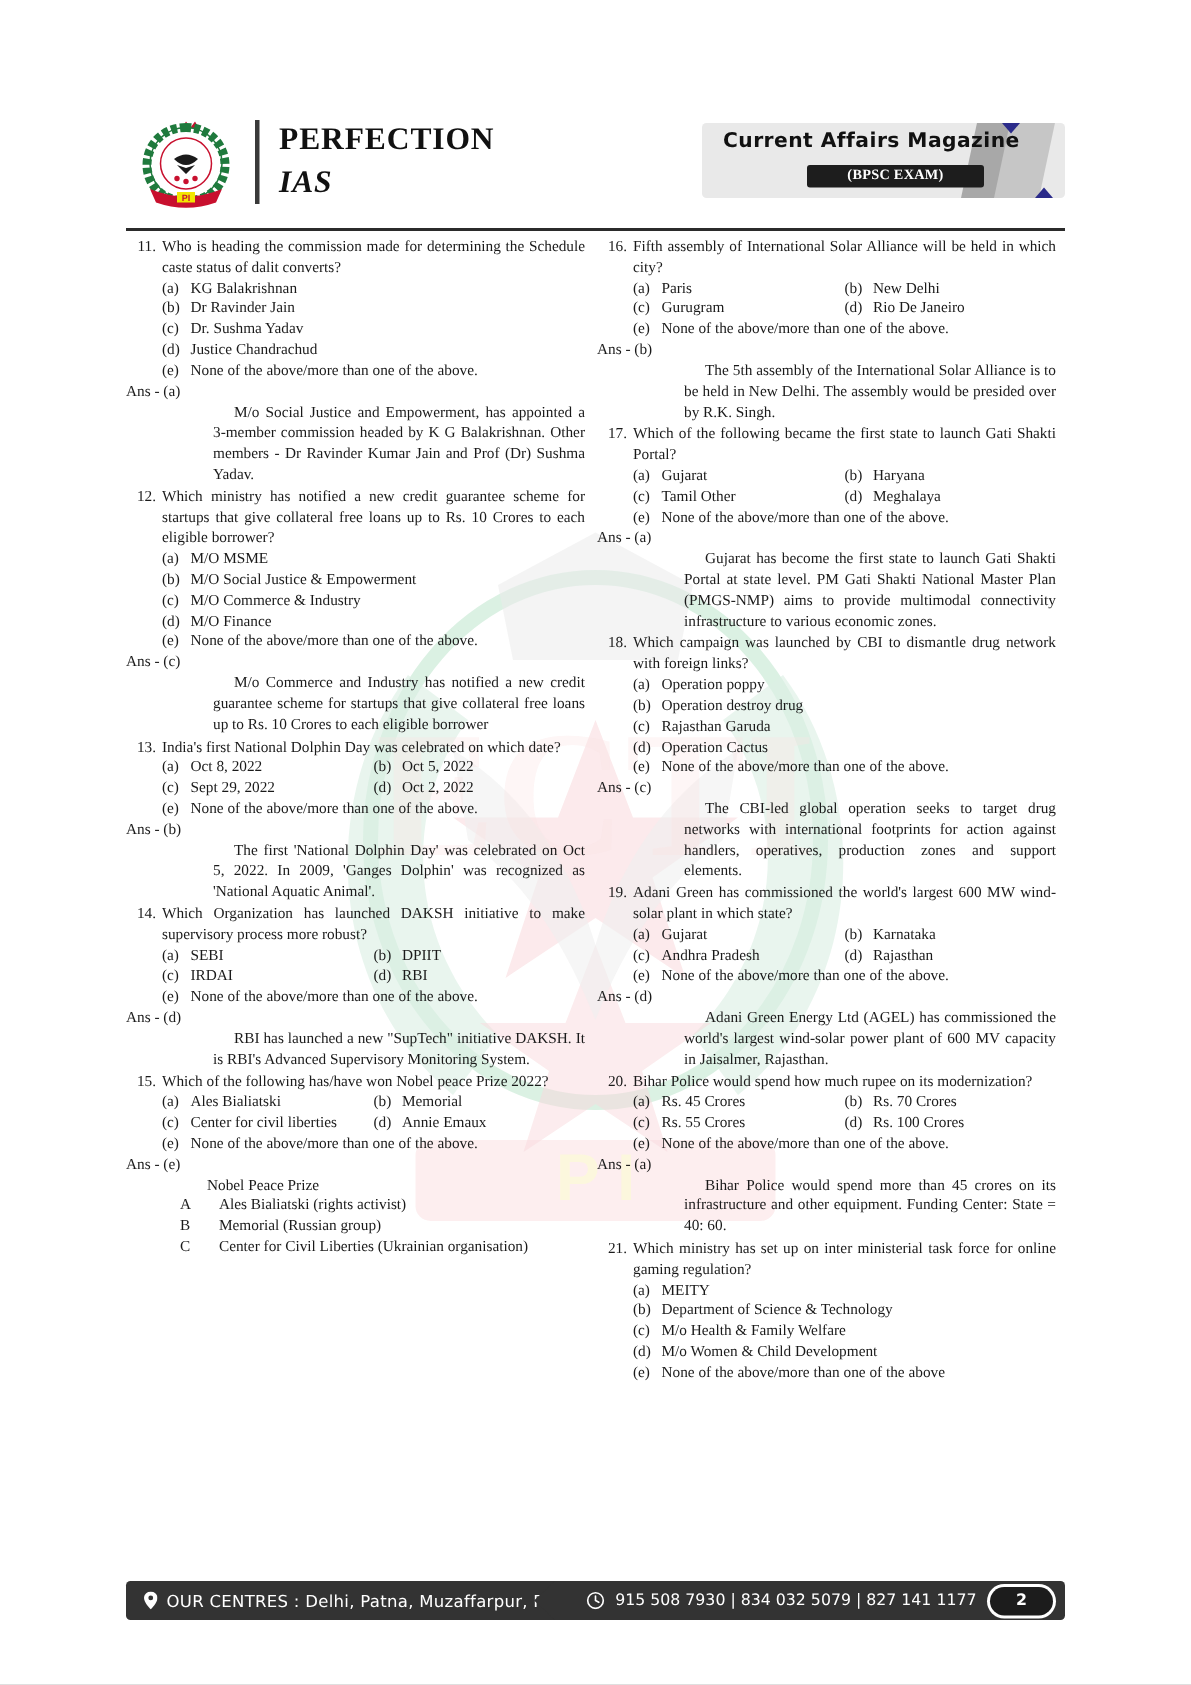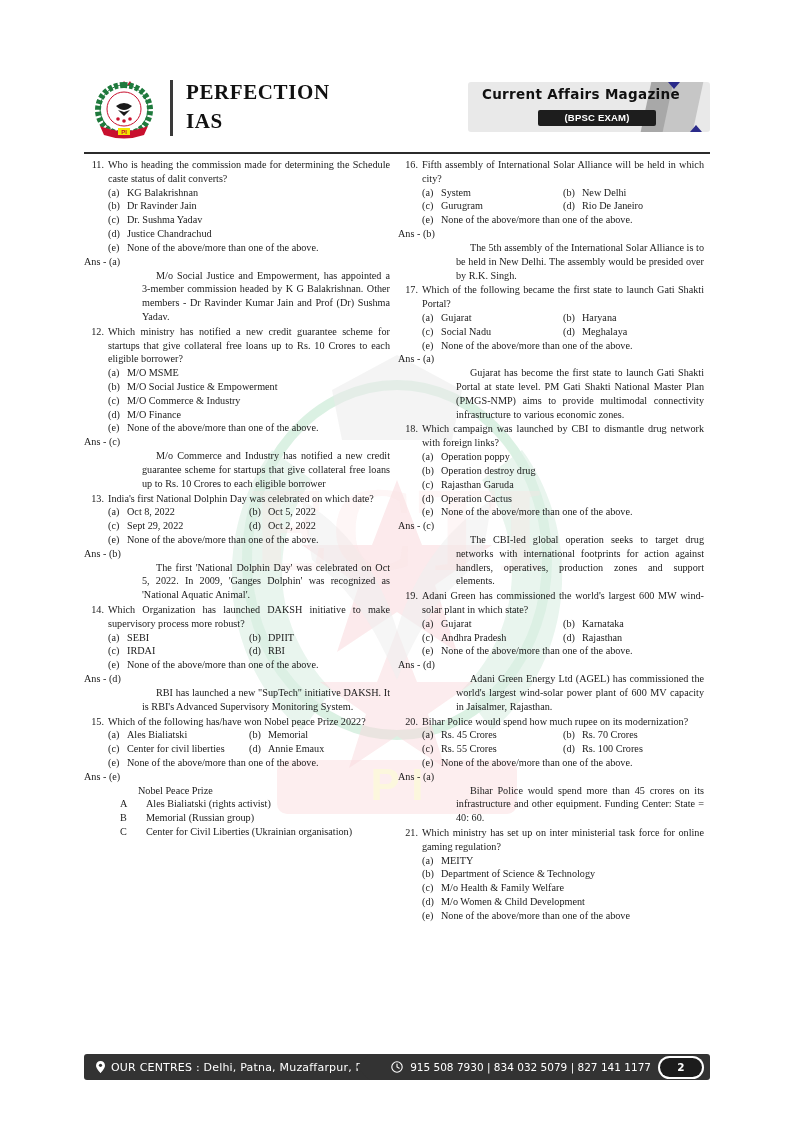--- a/index.html
+++ b/index.html
@@ -57,21 +57,21 @@
     line-height: 1.15;
   }
   .brand-line1, .brand-line2 {
     font-family: "Liberation Serif", serif;
     font-weight: bold;
     font-size: 21px;
     letter-spacing: 0.6px;
     color: #111;
     display: block;
   }
-  .brand-line2 { margin-top: 5px; }
+  .brand-line2 { margin-top: 5px; font-style: italic; }
 
   .banner {
     position: absolute;
     right: 0; top: 10px;
     width: 242px; height: 50px;
   }
   .banner-bg {
     position: absolute; inset: 0;
     background: #e9e9e9;
     border-radius: 3px;
@@ -111,21 +111,21 @@
     color: #111;
     letter-spacing: 0.3px;
   }
   .banner-sub {
     position: absolute;
     left: 70px; top: 28px;
     width: 118px;
     background: #1d1d1d;
     color: #fff;
     text-align: center;
-    font-family: Liberation Sans, sans-serif;
+    font-family: Liberation Serif, serif;
     font-size: 9.5px;
     font-weight: bold;
     padding: 2px 0 3px;
     border-radius: 2px;
     letter-spacing: 0.2px;
   }
   .header-rule {
     position: absolute;
     left: 84px; top: 152px;
     width: 626px; height: 2px;
@@ -530,21 +530,21 @@
     <div class="col" id="col-right">
         <div class="q">
           <div class="q-head">
             <span class="q-num">16.</span>
             <span class="q-text">Fifth assembly of International Solar Alliance will be held in which city?</span>
           </div>
           <div class="opts">
             <div class="opt-row">
               <span class="opt opt-half">
                 <span class="opt-key">(a)</span>
-                <span class="opt-val">System</span>
+                <span class="opt-val">Paris</span>
               </span>
               <span class="opt opt-half">
                 <span class="opt-key">(b)</span>
                 <span class="opt-val">New Delhi</span>
               </span>
             </div>
             <div class="opt-row">
               <span class="opt opt-half">
                 <span class="opt-key">(c)</span>
                 <span class="opt-val">Gurugram</span>
@@ -574,21 +574,21 @@
                 <span class="opt-val">Gujarat</span>
               </span>
               <span class="opt opt-half">
                 <span class="opt-key">(b)</span>
                 <span class="opt-val">Haryana</span>
               </span>
             </div>
             <div class="opt-row">
               <span class="opt opt-half">
                 <span class="opt-key">(c)</span>
-                <span class="opt-val">Social Nadu</span>
+                <span class="opt-val">Tamil Other</span>
               </span>
               <span class="opt opt-half">
                 <span class="opt-key">(d)</span>
                 <span class="opt-val">Meghalaya</span>
               </span>
             </div>
             <div class="opt-e">
               <span class="opt-key">(e)</span>
               <span class="opt-val">None of the above/more than one of the above.</span>
             </div>

